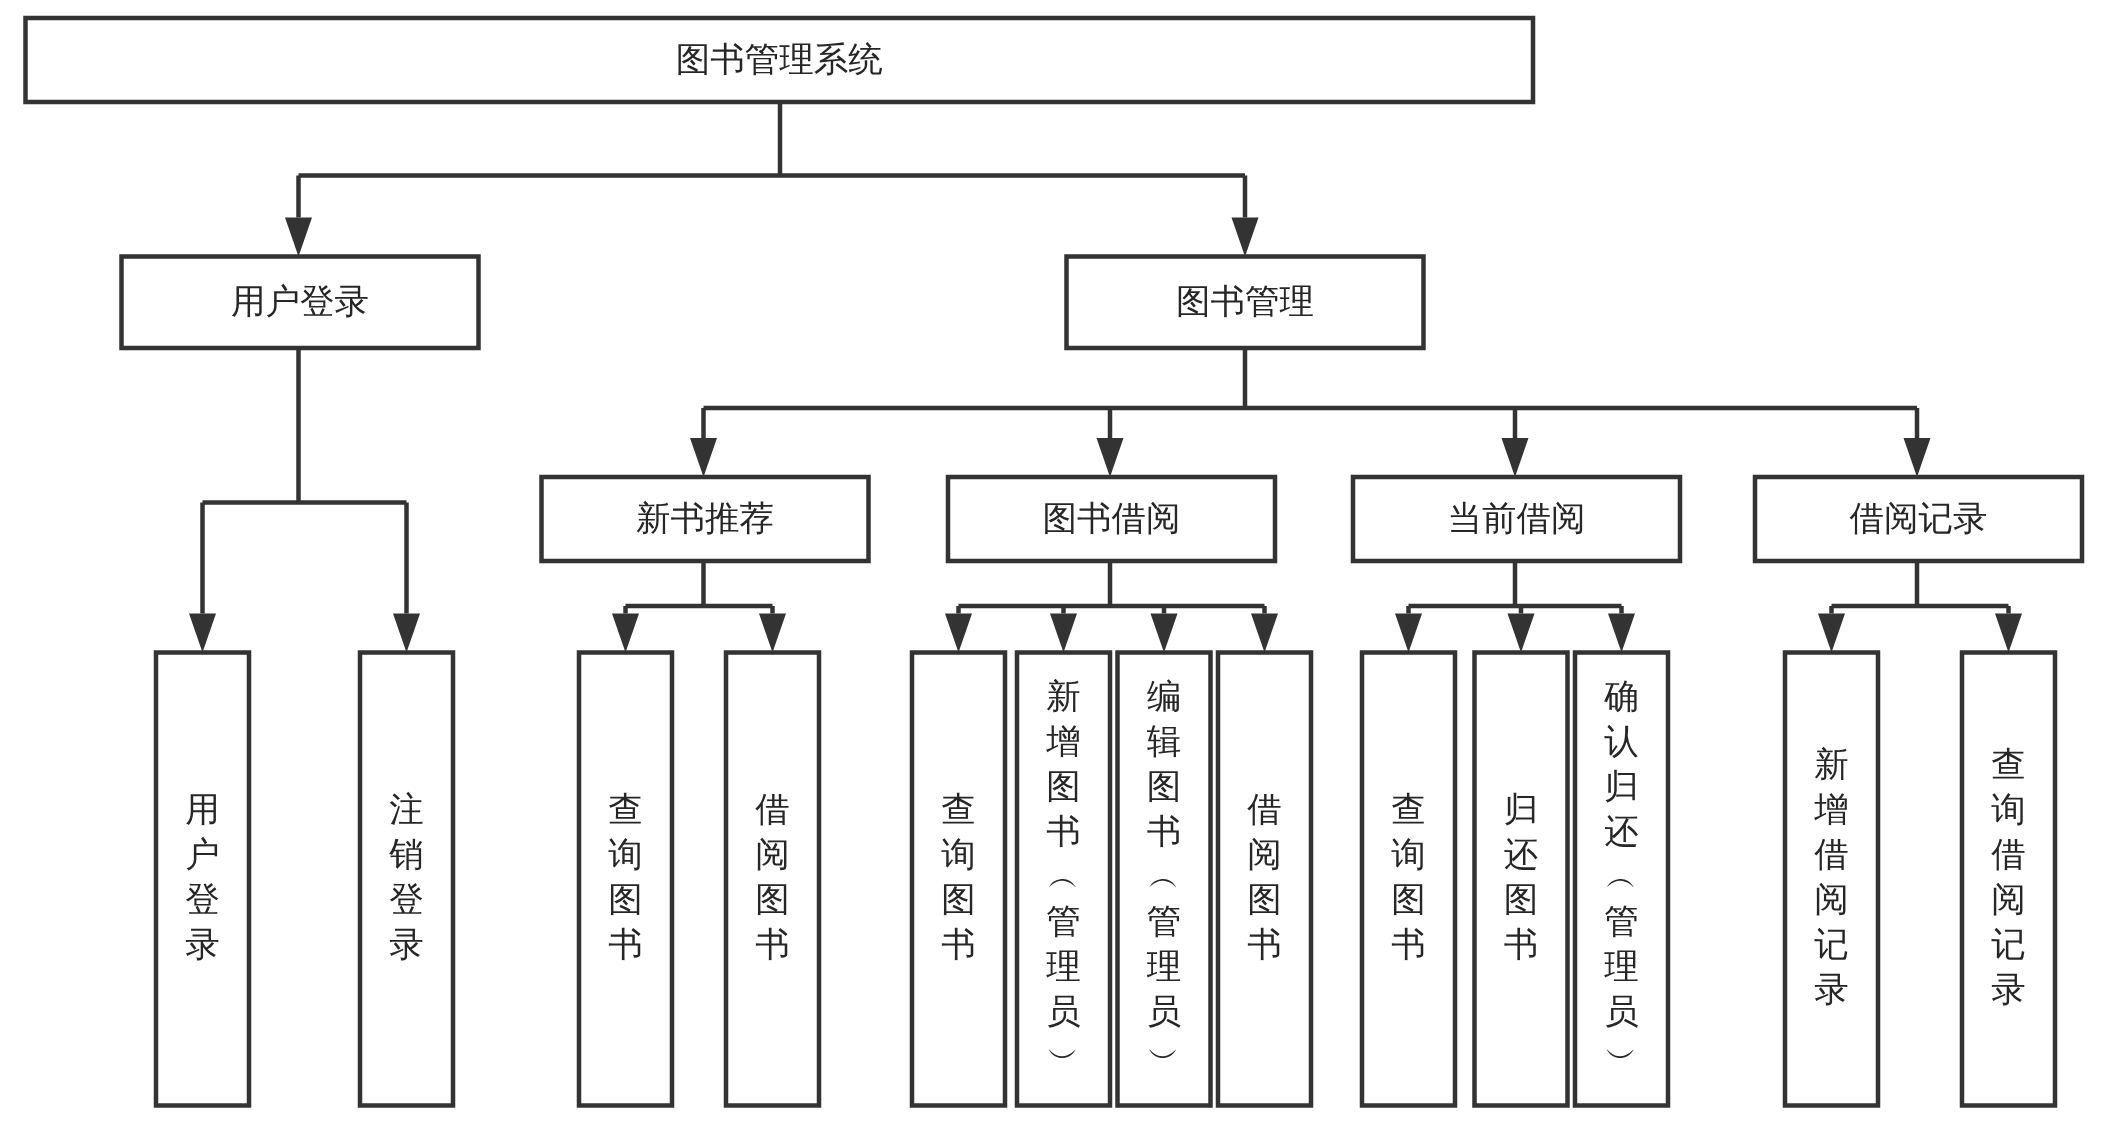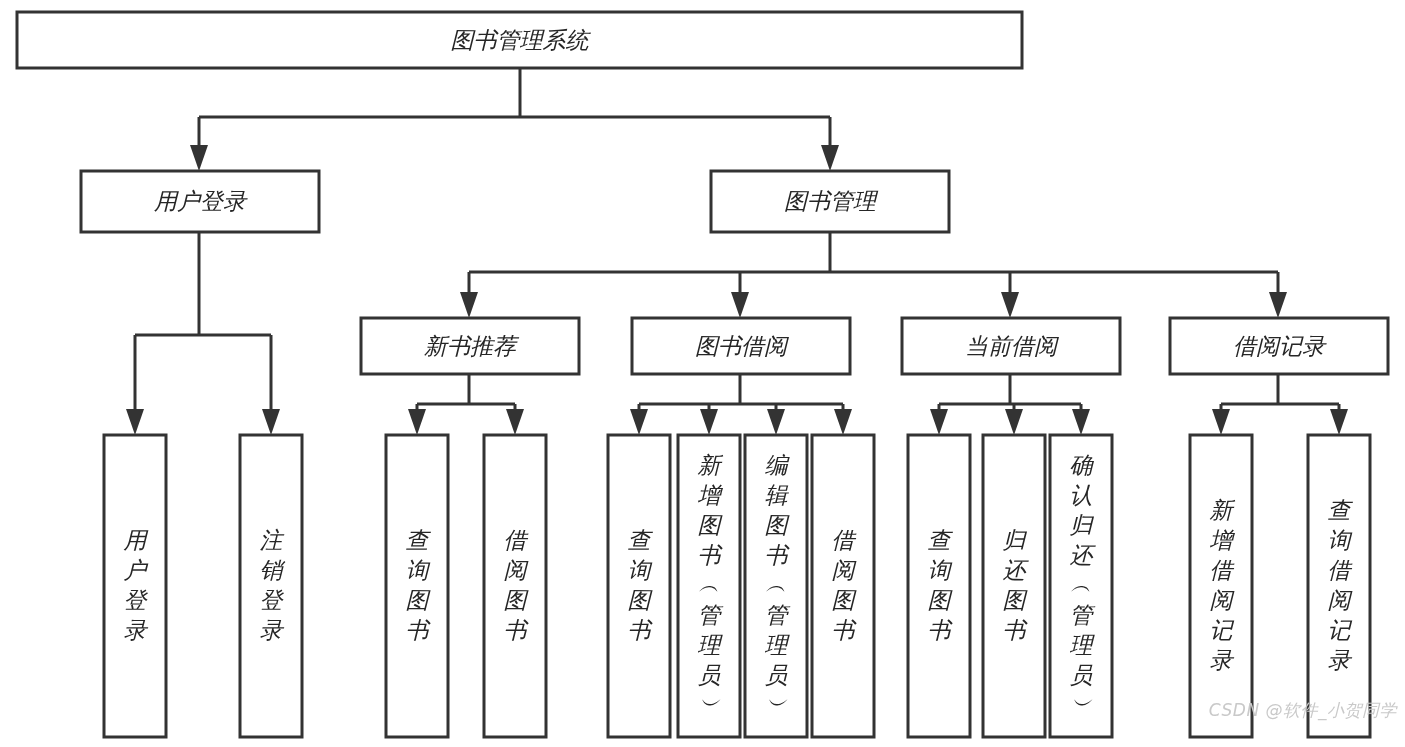--- a/index.html
+++ b/index.html
@@ -12,21 +12,20 @@
     width: 1405px;
     height: 747px;
     font-family: "DejaVu Sans", "Liberation Sans", sans-serif;
     overflow: hidden;
     position: relative;
   }
   #diagram-root {
     position: relative;
     width: 1405px;
     height: 726px;
-    font-style: italic;
   }
   svg.diagram {
     position: absolute;
     left: 0;
     top: 0;
     width: 1405px;
     height: 747px;
     display: block;
   }
   .node-box {
@@ -213,14 +212,13 @@
       </g>
       <g>
         <rect class="node-box" x="1190" y="435" width="62" height="302"></rect>
         <text class="node-label label-v" x="1221" y="511"><tspan x="1221" dy="0">新</tspan><tspan x="1221" dy="30">增</tspan><tspan x="1221" dy="30">借</tspan><tspan x="1221" dy="30">阅</tspan><tspan x="1221" dy="30">记</tspan><tspan x="1221" dy="30">录</tspan></text>
       </g>
       <g>
         <rect class="node-box" x="1308" y="435" width="62" height="302"></rect>
         <text class="node-label label-v" x="1339" y="511"><tspan x="1339" dy="0">查</tspan><tspan x="1339" dy="30">询</tspan><tspan x="1339" dy="30">借</tspan><tspan x="1339" dy="30">阅</tspan><tspan x="1339" dy="30">记</tspan><tspan x="1339" dy="30">录</tspan></text>
       </g>
     </svg>
-  <div class="watermark">CSDN @软件_小贺同学</div>
 </div>
 
 </body></html>

